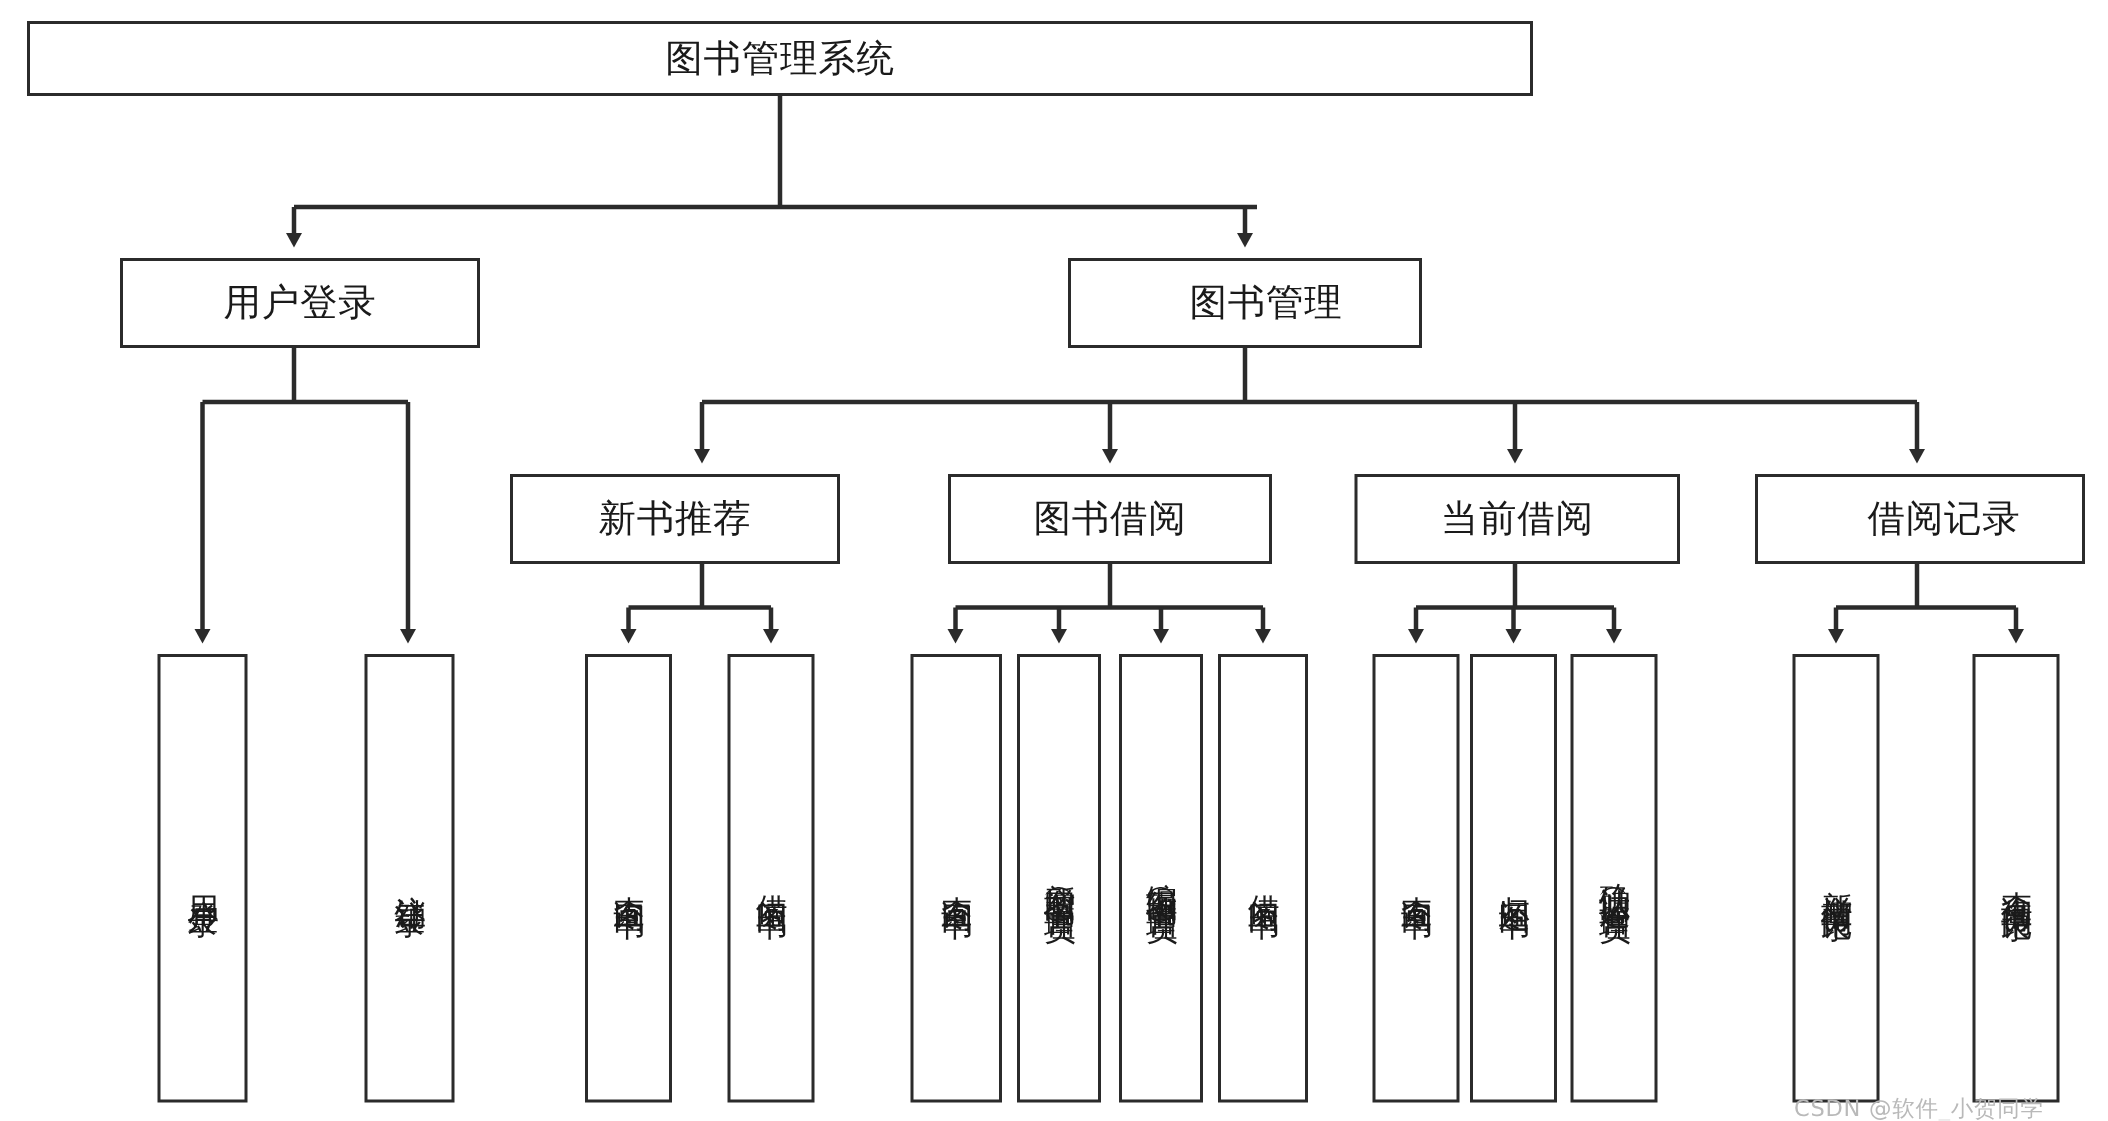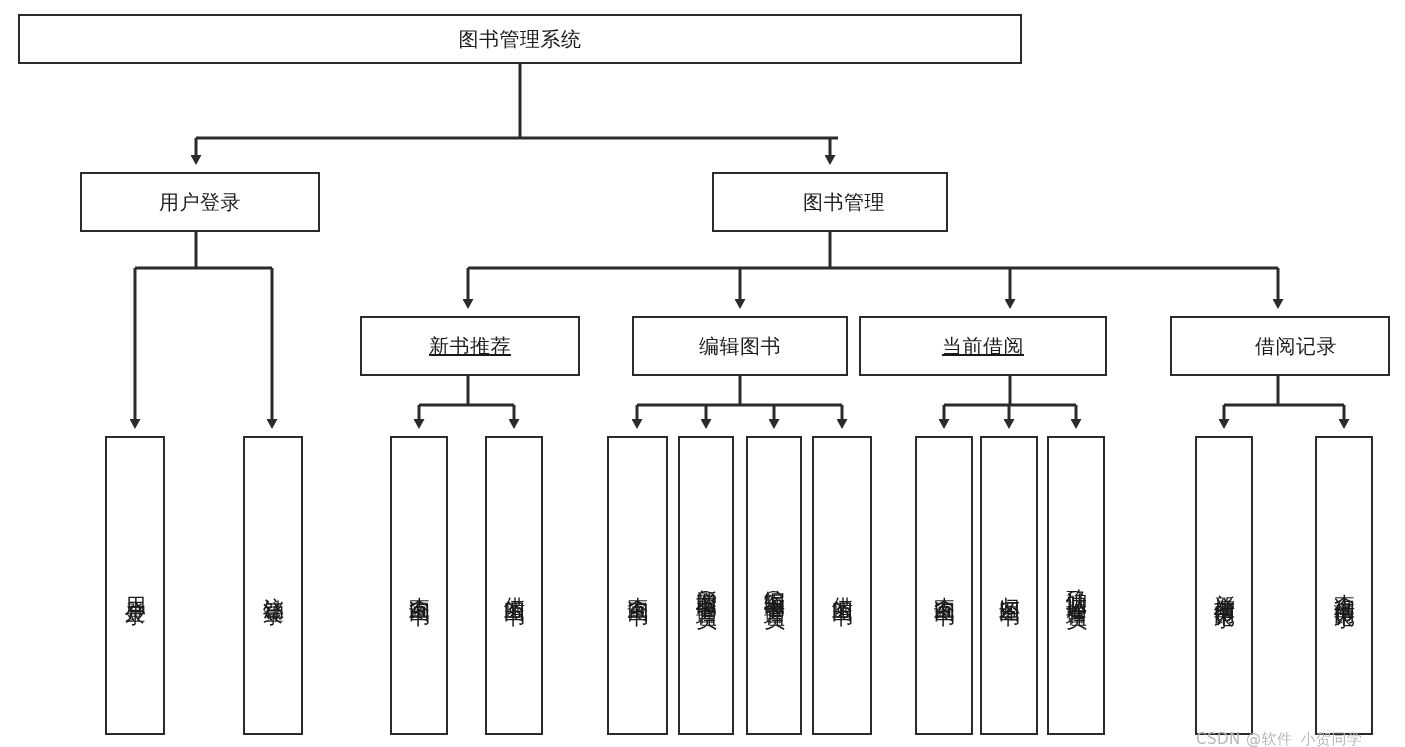--- a/index.html
+++ b/index.html
@@ -30,21 +30,21 @@
     box-sizing: border-box;
     border: 2px solid #2b2b2b;
     background: #ffffff;
     display: flex;
     align-items: center;
     justify-content: center;
     color: #1a1a1a;
     line-height: 1.15;
   }
   .node.h {
-    font-size: 20px;
+    font-size: 25px;
     letter-spacing: 0.5px;
     justify-content: center;
   }
   .node.v {
     font-size: 21px;
     padding-top: 6px;
     padding-bottom: 6px;
     align-items: center;
   }
   .node.v .vlabel {
@@ -122,27 +122,27 @@
     <span>图书管理系统</span>
   </div>
 
   <div class="node h" style="left:80px; top:172px; width:240px; height:60px;">
     <span>用户登录</span>
   </div>
   <div class="node h" style="left:712px; top:172px; width:236px; height:60px;padding-left:28px;">
     <span>图书管理</span>
   </div>
 
-  <div class="node h" style="left:360px; top:316px; width:220px; height:60px;text-decoration:underline;">
+  <div class="node h" style="left:340px; top:316px; width:220px; height:60px;">
     <span>新书推荐</span>
   </div>
   <div class="node h" style="left:632px; top:316px; width:216px; height:60px;">
-    <span>编辑图书</span>
+    <span>图书借阅</span>
   </div>
-  <div class="node h" style="left:859px; top:316px; width:248px; height:60px;text-decoration:underline;">
+  <div class="node h" style="left:903px; top:316px; width:217px; height:60px;">
     <span>当前借阅</span>
   </div>
   <div class="node h" style="left:1170px; top:316px; width:220px; height:60px;padding-left:32px;">
     <span>借阅记录</span>
   </div>
 
   <div class="node v" style="left:105px; top:436px; width:60px; height:299px;">
     <span class="vlabel">用户登录</span>
   </div>
   <div class="node v" style="left:243px; top:436px; width:60px; height:299px;">

